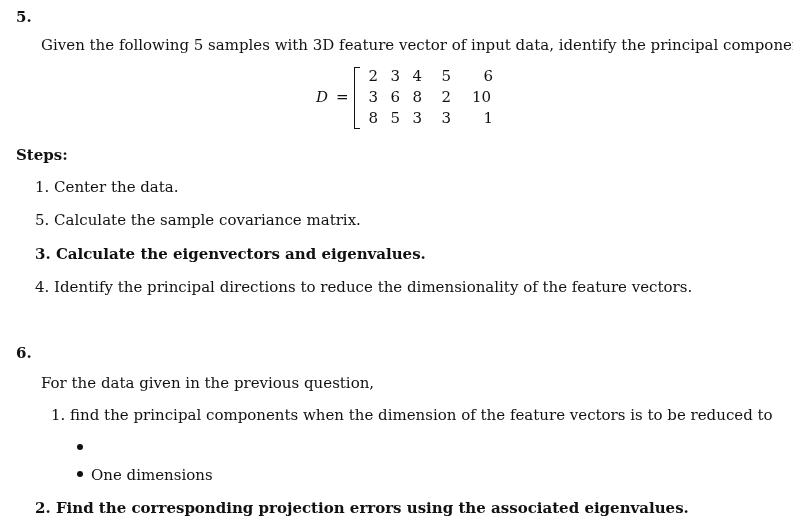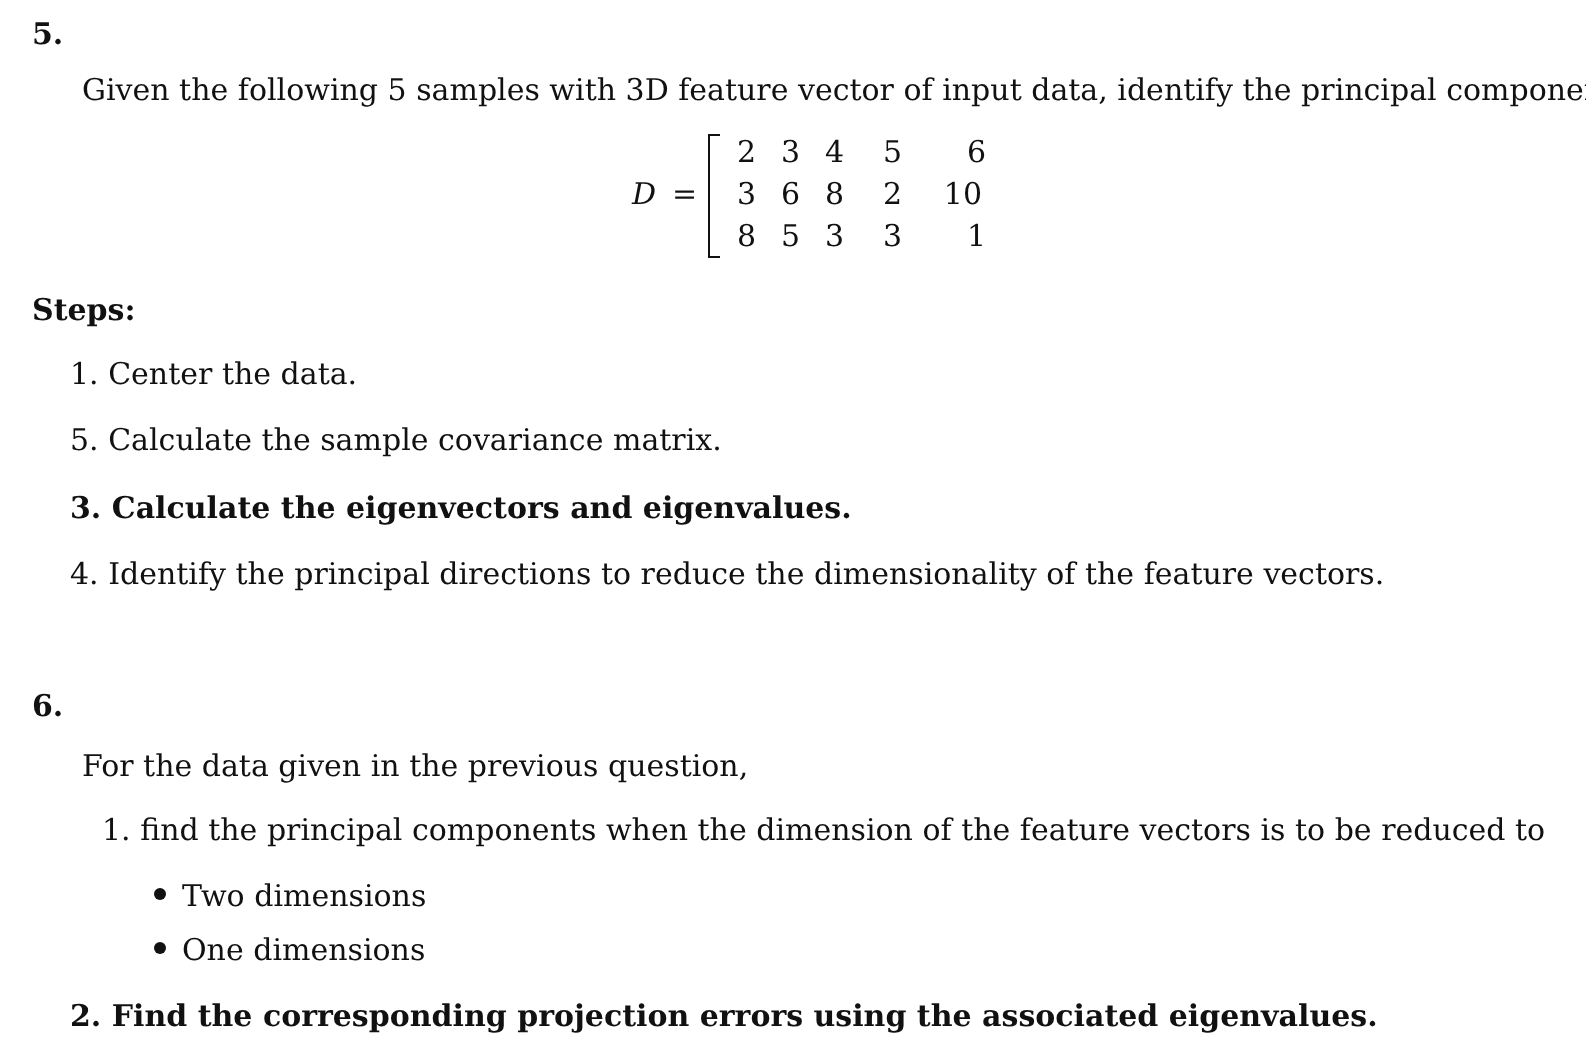--- a/index.html
+++ b/index.html
@@ -60,19 +60,19 @@
   <div class="abs text" style="left:35px; top:211px;">5.  Calculate the sample covariance matrix.</div>
   <div class="abs text" style="left:35px; top:245px;font-weight:bold;">3.  Calculate the eigenvectors and eigenvalues.</div>
   <div class="abs text" style="left:35px; top:278px;">4.  Identify the principal directions to reduce the dimensionality of the feature vectors.</div>
 </div>
 
 <div>
   <div class="abs qnum" style="left:16px; top:344px;">6.</div>
   <div class="abs text" style="left:41px; top:374px;">For the data given in the previous question,</div>
   <div class="abs text" style="left:35px; top:406px;margin-left:16px;">1.  find the principal components when the dimension of the feature vectors is to be reduced to</div>
   <div class="abs text" style="left:77px; top:439px;">
-    <span class="bullet"></span><span>Two dimensions</span>
+    <span class="bullet"></span>
   </div>
   <div class="abs text" style="left:77px; top:466px;">
     <span class="bullet"></span><span>One dimensions</span>
   </div>
   <div class="abs text" style="left:35px; top:499px;font-weight:bold;">2.  Find the corresponding projection errors using the associated eigenvalues.</div>
 </div>
 
 </body></html>

